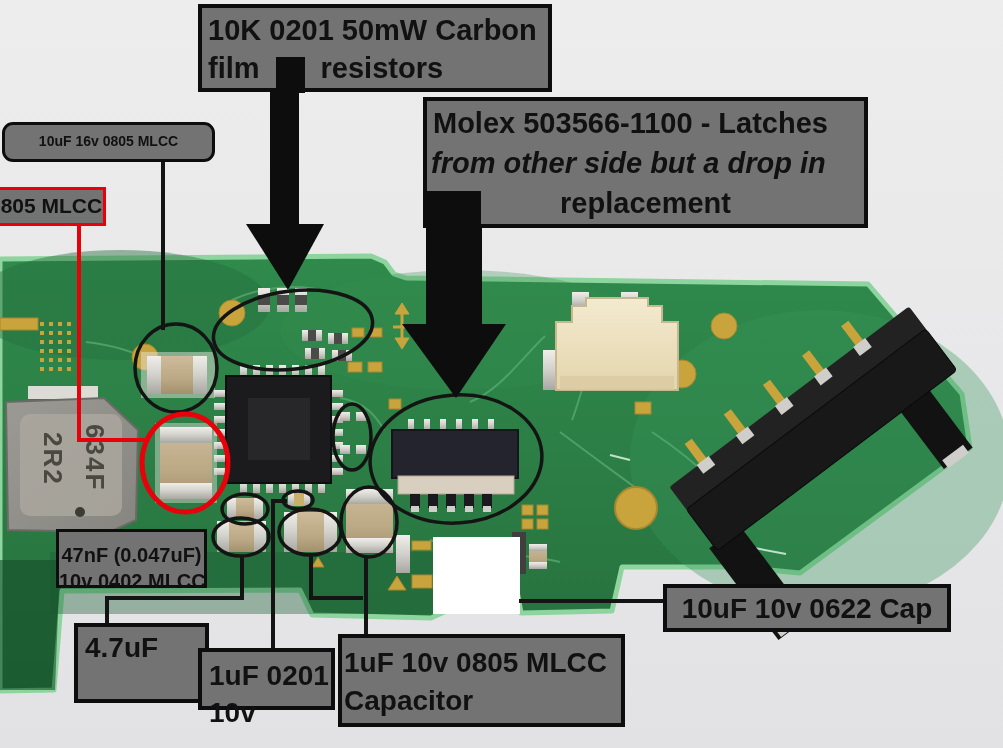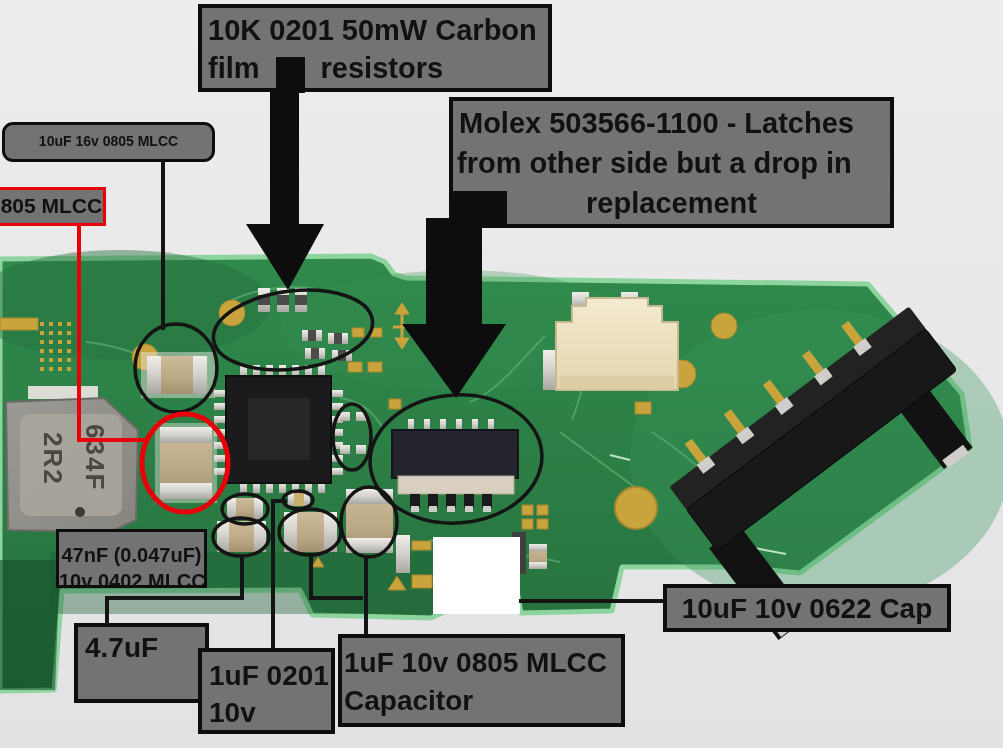--- a/index.html
+++ b/index.html
@@ -10,29 +10,29 @@
   }
   #scene{position:absolute;left:0;top:0;z-index:1;}
   .label{
     position:absolute;box-sizing:border-box;z-index:3;
     background:#737373;border:4px solid #0d0d0d;color:#111;
     font-weight:bold;white-space:nowrap;
   }
   #l1{left:198px;top:4px;width:354px;height:88px;font-size:29px;padding:3px 6px;}
   #l1 .row{display:flex;align-items:center;height:38px;}
   #l1 .blk{width:29px;height:36px;background:#0d0d0d;margin:8px 16px -6px 16px;}
-  #l2{left:423px;top:97px;width:445px;height:131px;font-size:29px;line-height:40px;padding-top:2px;text-align:left;margin-left:26px;}
-  #l2 .c1{padding-left:6px;} #l2 .c2{padding-left:4px;}
+  #l2{left:423px;top:97px;width:445px;height:131px;font-size:29px;line-height:40px;padding-top:2px;text-align:left;}
+  #l2 .c1{padding-left:6px;} #l2 .c2{padding-left:4px;font-style:italic;}
   #l2 .c3{text-align:center;}
   #l2 .blk{position:absolute;left:0px;bottom:-2px;width:54px;height:35px;background:#0d0d0d;}
   #l3{left:2px;top:122px;width:213px;height:40px;border-width:3px;font-size:14px;line-height:32px;text-align:center;border-radius:11px;}
   #l4{left:-14px;top:187px;width:120px;height:39px;border:3px solid #e8000a;font-size:21px;line-height:31px;text-align:right;padding-right:9px;}
   #l5{left:56px;top:529px;width:151px;height:59px;border-width:3px;font-size:20px;line-height:26px;text-align:center;padding-top:10px;}
   #l6{left:58px;top:623px;width:135px;height:80px;font-size:28px;line-height:35px;padding:3px 0 0 7px;margin-left:16px;}
-  #l7{left:198px;top:648px;width:137px;height:86px;font-size:28px;line-height:37px;padding:5px 0 5px 7px;}
+  #l7{left:198px;top:648px;width:137px;height:62px;font-size:28px;line-height:37px;padding:5px 0 5px 7px;}
   #l8{left:338px;top:634px;width:287px;height:93px;font-size:28px;line-height:38px;padding:6px 0 0 2px;}
   #l9{left:663px;top:584px;width:288px;height:48px;font-size:28px;line-height:41px;text-align:center;}
 </style>
 </head>
 <body>
 
 <svg id="scene" width="1003" height="748" viewBox="0 0 1003 748">
   <defs>
     <linearGradient id="gBoard" x1="0" y1="0" x2="0" y2="1">
       <stop offset="0" stop-color="#2f8a4c"></stop>

